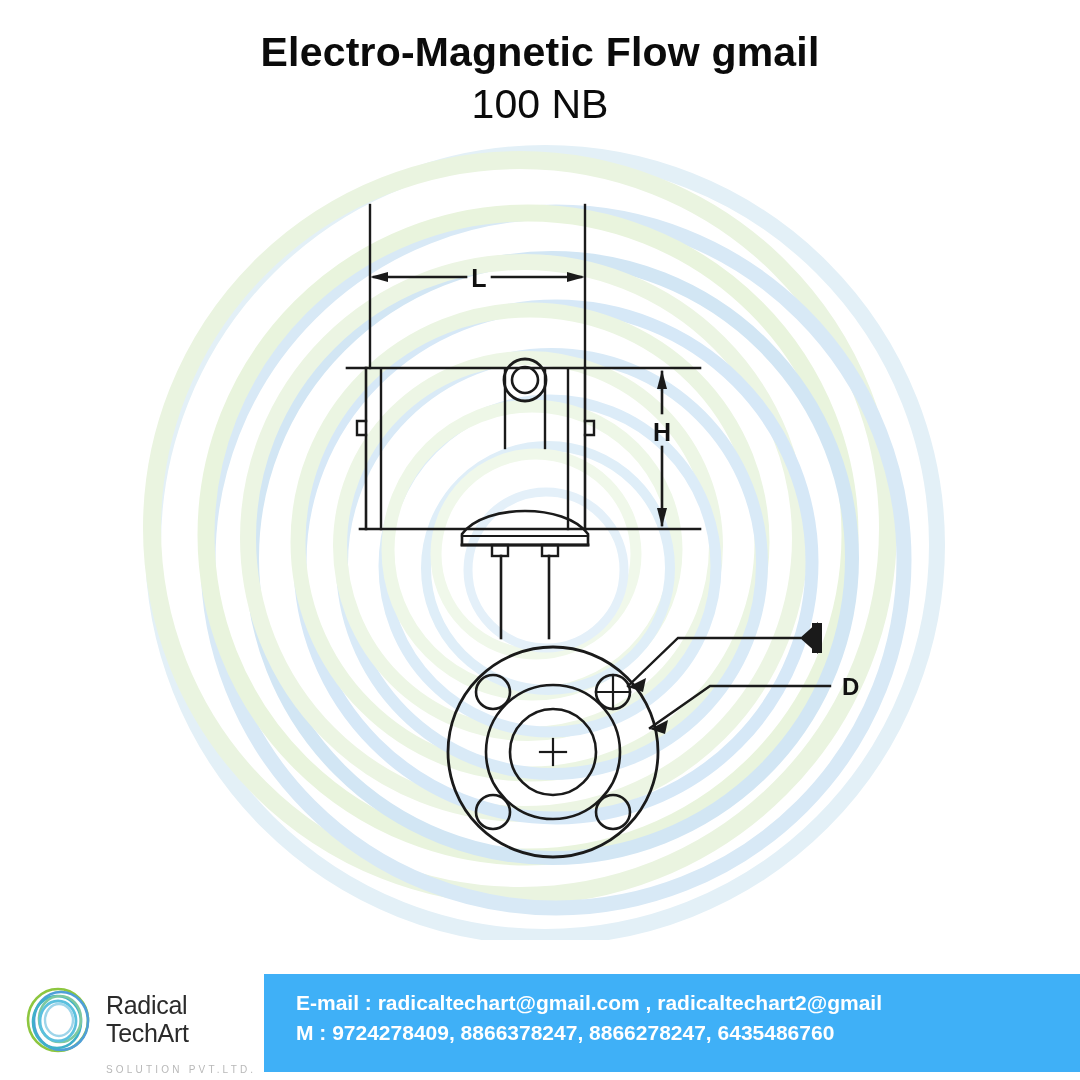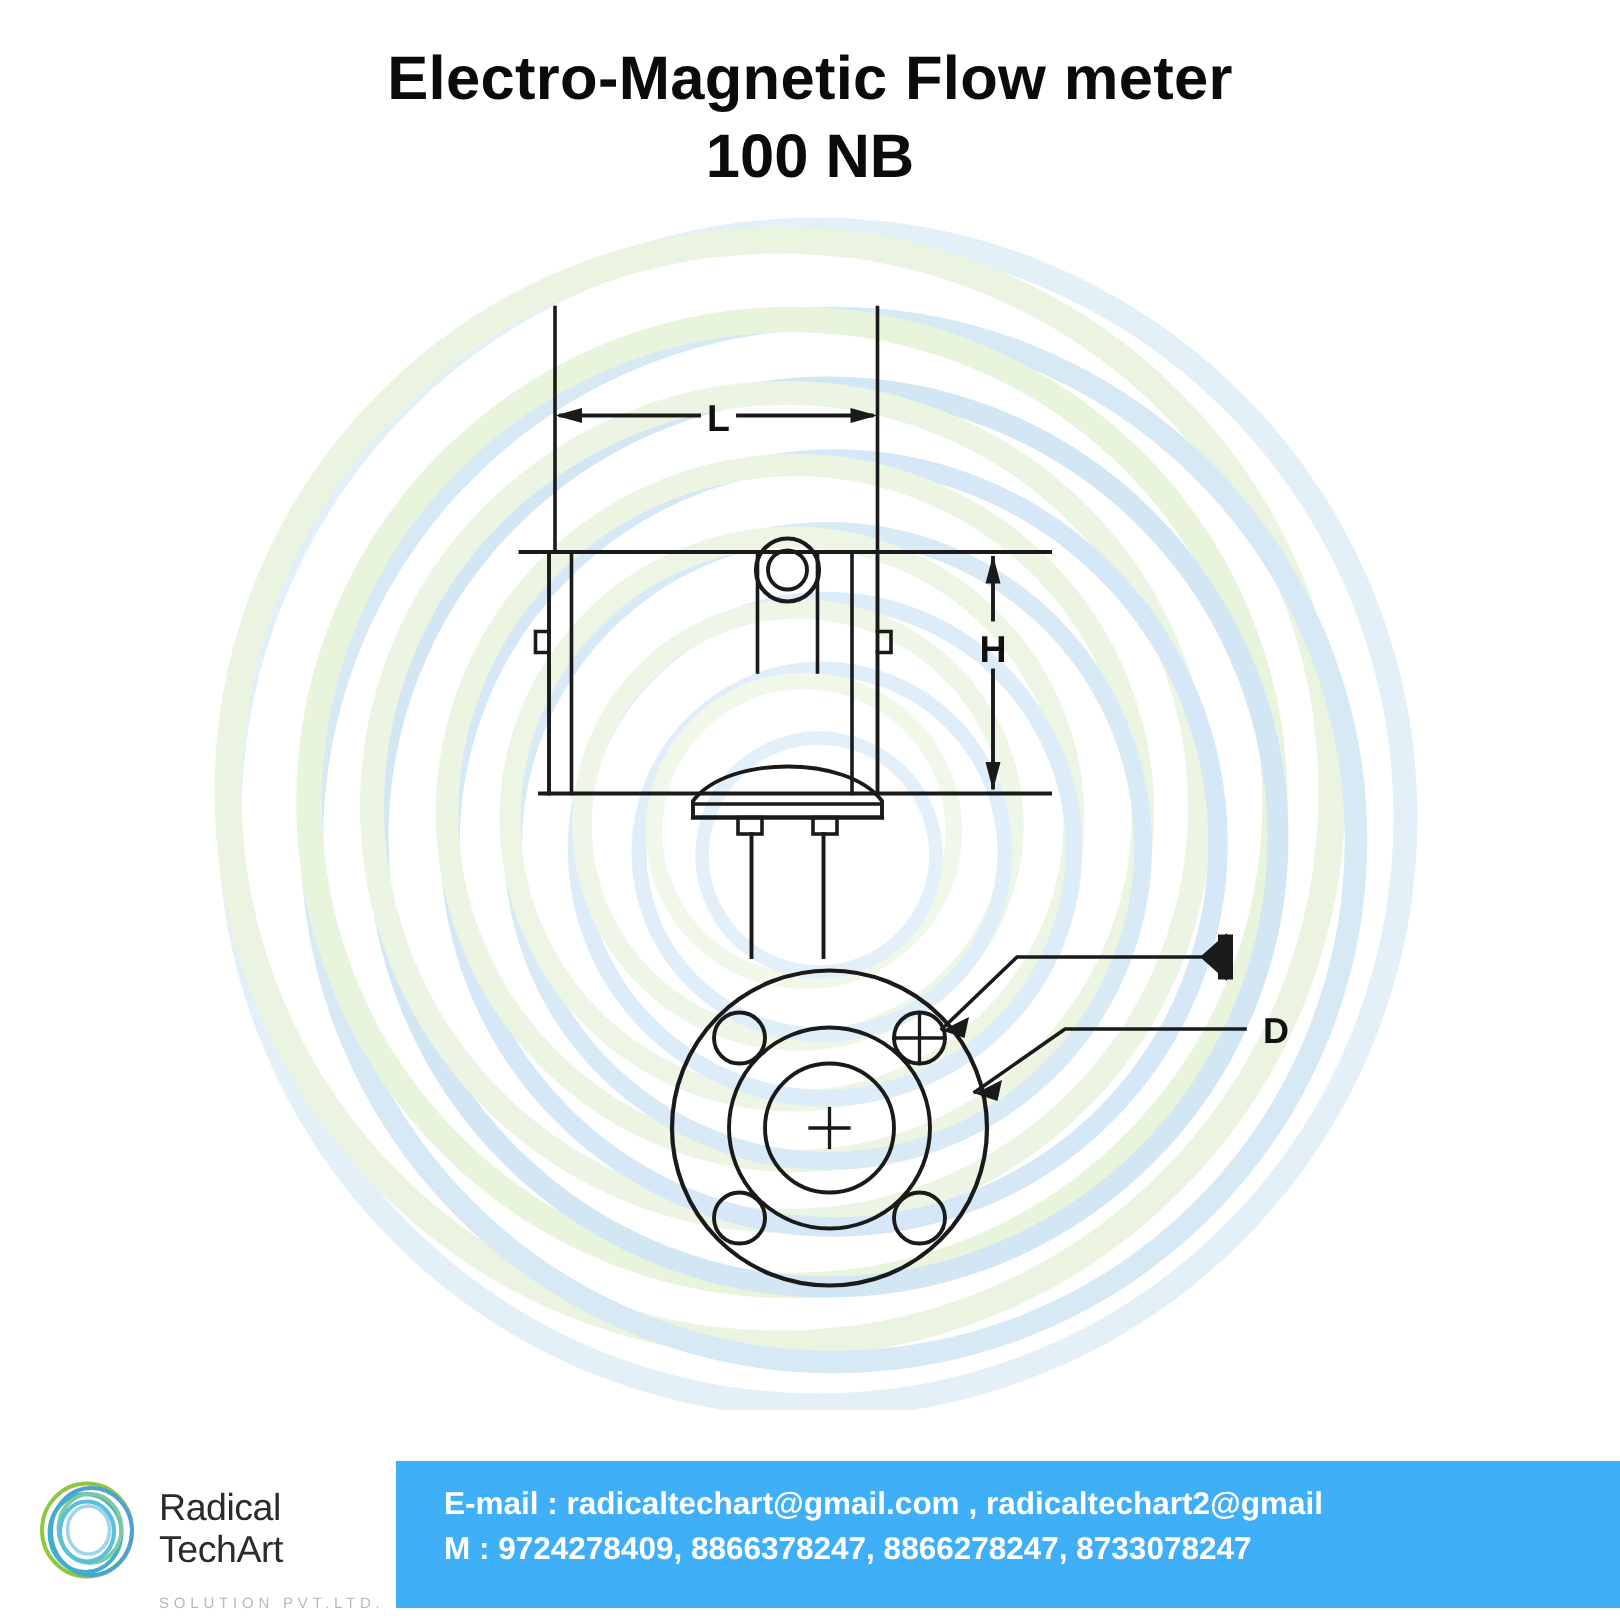--- a/index.html
+++ b/index.html
@@ -26,21 +26,21 @@
   .title-line1 {
     font-size: 41px;
     font-weight: bold;
     letter-spacing: 0.2px;
     color: #0b0b0b;
     line-height: 1.18;
     font-stretch: condensed;
   }
   .title-line2 {
     font-size: 41px;
-    font-weight: bold;
+    font-weight: normal;
     color: #0b0b0b;
     line-height: 1.4;
   }
 
   
   #art {
     position: absolute;
     left: 0; top: 130px;
     width: 1080px; height: 810px;
   }
@@ -111,21 +111,21 @@
     fill: #111111;
     font-family: "Liberation Sans", sans-serif;
   }
 </style>
 </head>
 <body>
 
 <div id="page">
 
   <div class="title-block">
-    <div class="title-line1">Electro-Magnetic Flow meter</div>
+    <div class="title-line1">Electro-Magnetic Flow gmail</div>
     <div class="title-line2">100 NB</div>
   </div>
 
   <svg id="art" viewBox="0 0 1080 810">
 
     <g fill="none">
       <circle cx="545" cy="415" r="392" stroke="#e3f0f7" stroke-width="16"></circle>
       <circle cx="520" cy="398" r="368" stroke="#eaf4e0" stroke-width="18"></circle>
       <circle cx="556" cy="430" r="348" stroke="#d8e9f6" stroke-width="15"></circle>
       <circle cx="528" cy="405" r="322" stroke="#e9f4dd" stroke-width="17"></circle>
@@ -239,21 +239,21 @@
     <text class="dim-label" x="479" y="157" text-anchor="middle">L</text>
     <text class="dim-label" x="662" y="311" text-anchor="middle">H</text>
     <text class="lead-label" x="842" y="565" text-anchor="start">D</text>
   </svg>
 
   <div class="footer">
     <div class="footer-bar"></div>
 
     <div class="footer-text">
       <span class="ln">E-mail : radicaltechart@gmail.com , radicaltechart2@gmail</span>
-      <span class="ln">M : 9724278409, 8866378247, 8866278247, 8733078247</span>
+      <span class="ln">M : 9724278409, 8866378247, 8866278247, 6435486760</span>
     </div>
 
     <div class="logo-wrap">
       <svg class="logo-mark" viewBox="0 0 76 76" fill="none">
         <ellipse cx="36" cy="36" rx="30" ry="31" stroke="#8dc63f" stroke-width="2.6"></ellipse>
         <ellipse cx="39" cy="37" rx="27" ry="29" stroke="#4f9fd8" stroke-width="2.6"></ellipse>
         <ellipse cx="35" cy="38" rx="24" ry="26" stroke="#3fb0c9" stroke-width="2.6"></ellipse>
         <ellipse cx="38" cy="35" rx="21" ry="23" stroke="#7ec9a0" stroke-width="2.6"></ellipse>
         <ellipse cx="36" cy="37" rx="18" ry="20" stroke="#5bc0de" stroke-width="2.8"></ellipse>
         <ellipse cx="37" cy="36" rx="14" ry="16" stroke="#9ed5ea" stroke-width="2.4"></ellipse>

